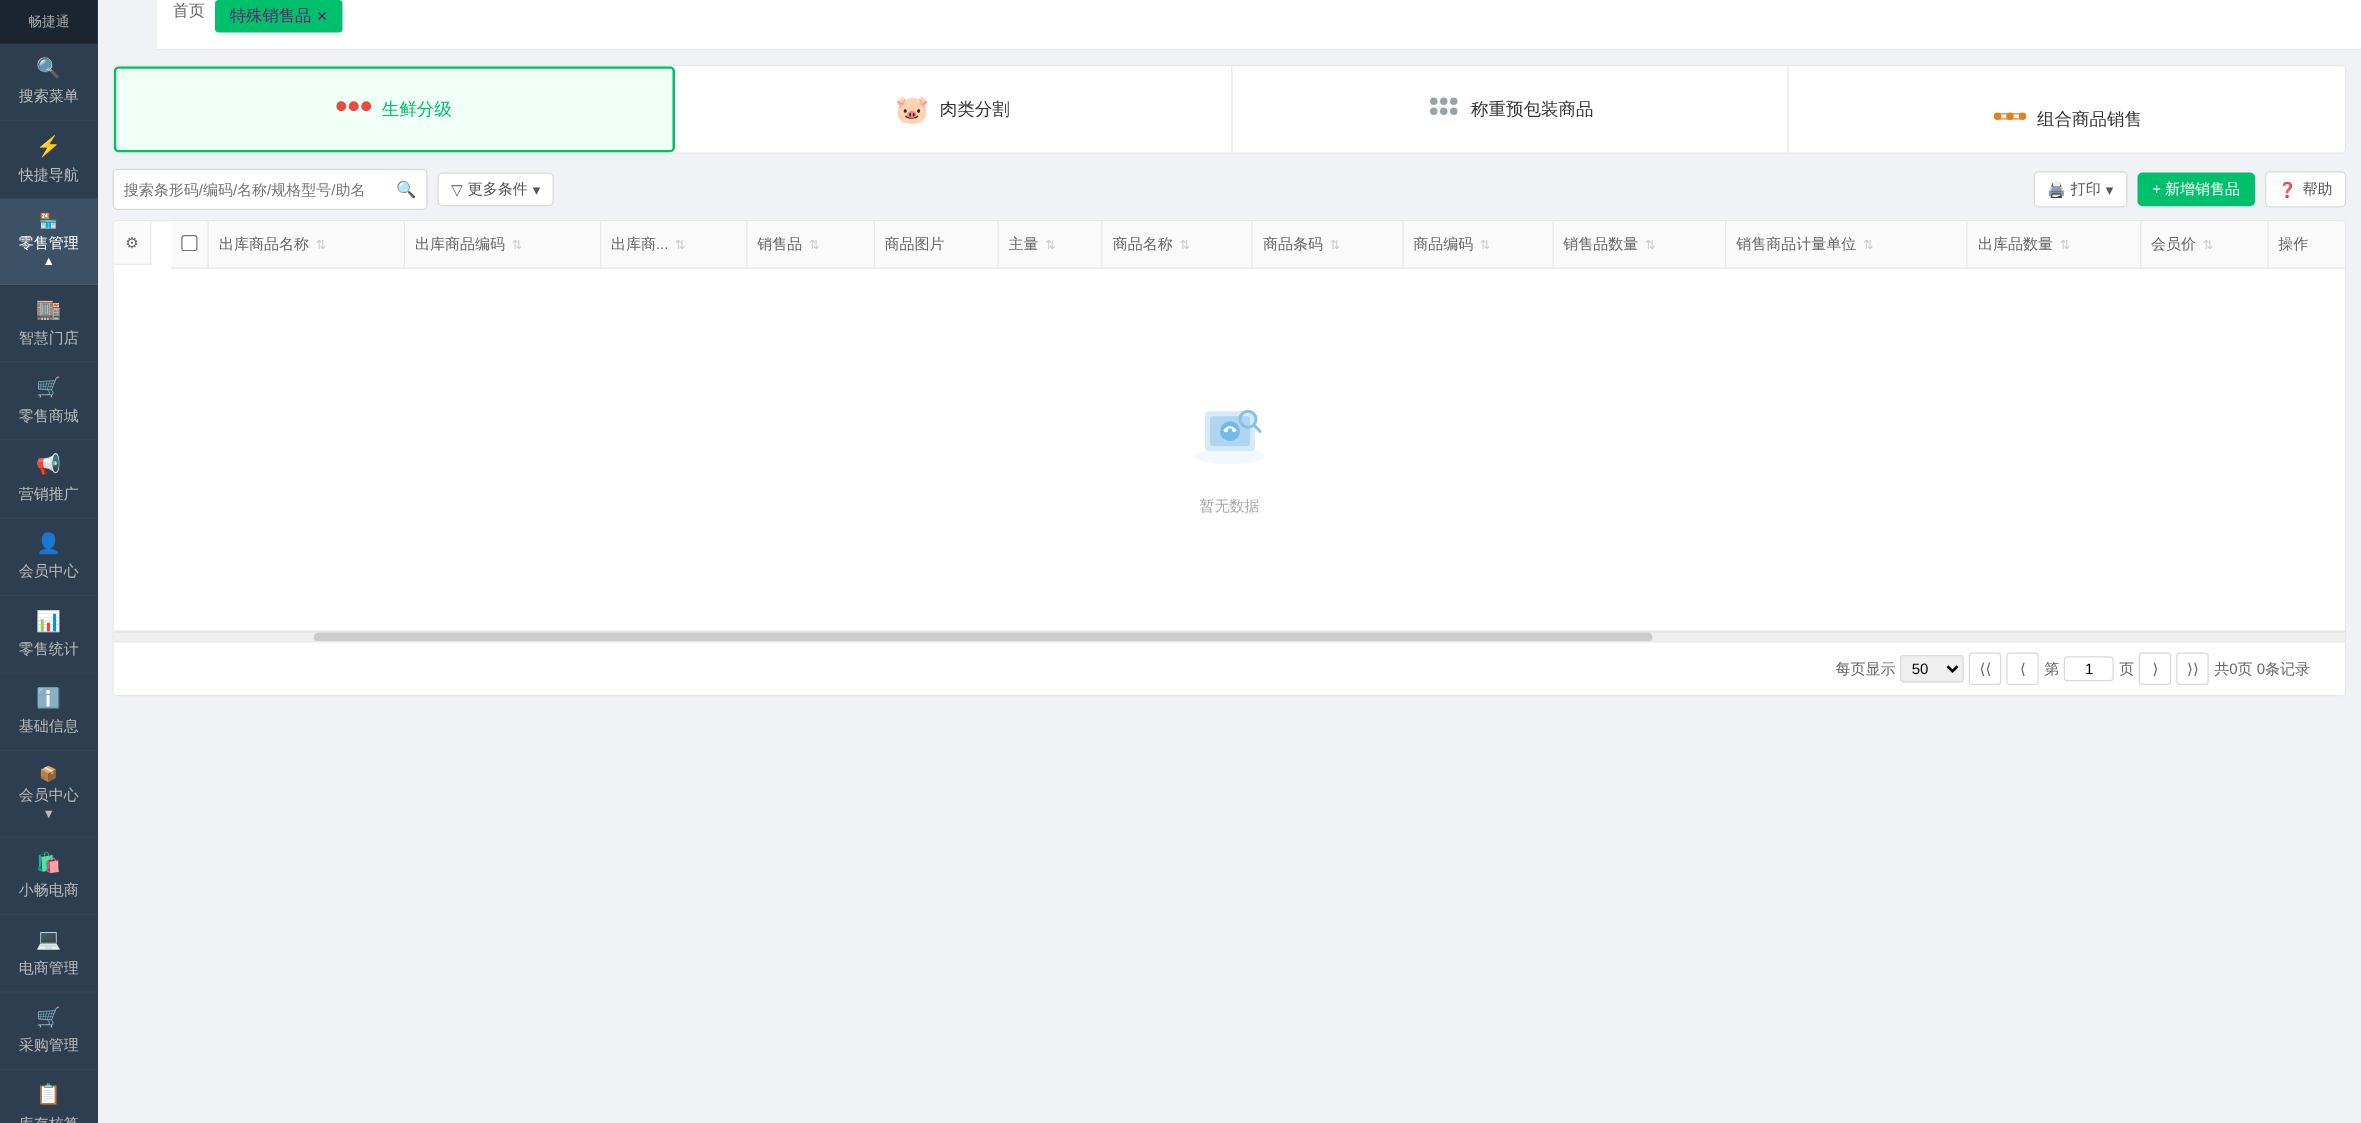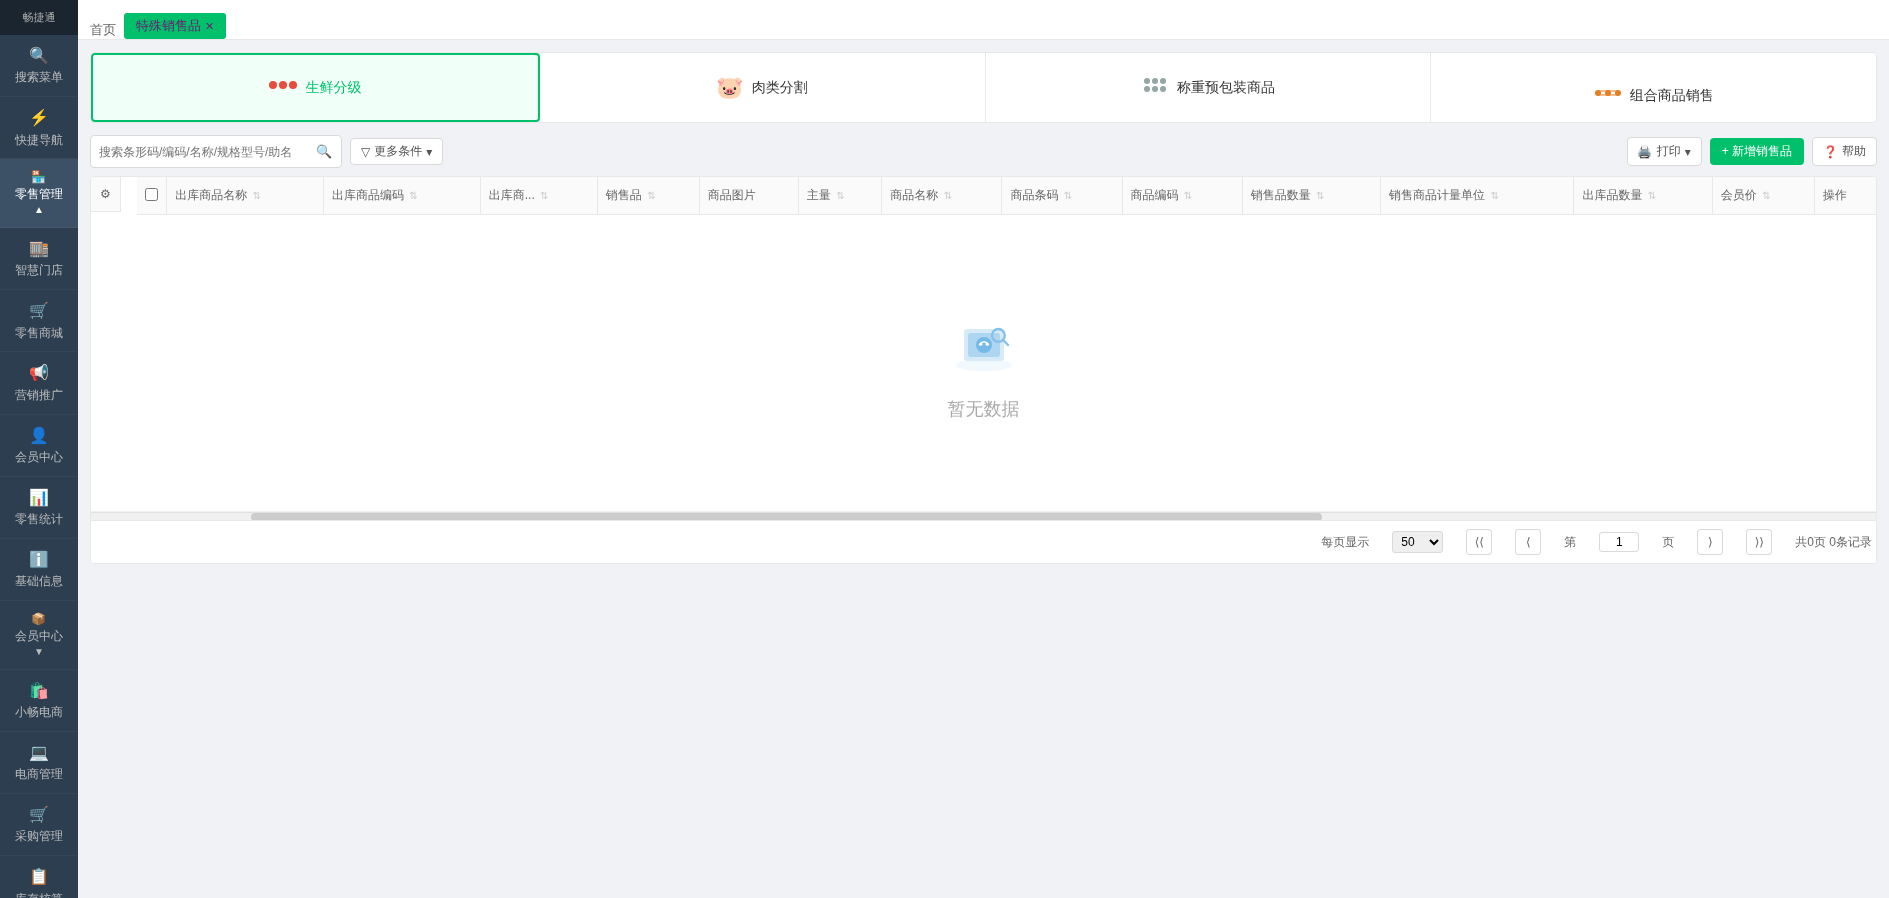--- a/index.html
+++ b/index.html
@@ -63,23 +63,24 @@
       flex-direction: column;
       overflow: hidden;
     }
 
     
     .topbar {
       background: #fff;
       border-bottom: 1px solid #e8e8e8;
       padding: 0 12px;
       display: flex;
-      align-items: flex-end;
+      align-items: flex-start;
       height: 40px;
       flex-shrink: 0;
+      margin-left: 48px;
     }
     .topbar-home {
       color: #666;
       font-size: 13px;
       margin-right: 8px;
       cursor: pointer;
     }
     .topbar-tab {
       background: #00c06b;
       color: #701a75;
@@ -242,33 +243,33 @@
       flex-direction: column;
       align-items: center;
       justify-content: center;
       padding: 80px 0;
     }
     .empty-icon {
       width: 80px;
       height: 80px;
       margin-bottom: 12px;
     }
-    .empty-text { color: #aaa; font-size: 18px; text-align: center; }
+    .empty-text { color: #aaa; font-size: 12px; text-align: center; }
 
     
     .pagination-bar {
       display: flex;
       align-items: center;
       justify-content: flex-end;
-      padding: 8px 4px;
+      padding: 8px 28px;
       background: #fff;
       border-top: 1px solid #e8e8e8;
       font-size: 12px;
       color: #666;
-      gap: 23px;
+      gap: 4px;
     }
     .pagination-bar select {
       border: 1px solid #d9d9d9;
       border-radius: 3px;
       padding: 2px 4px;
       font-size: 12px;
     }
     .pagination-bar .page-btn {
       border: 1px solid #d9d9d9;
       background: #fff;

